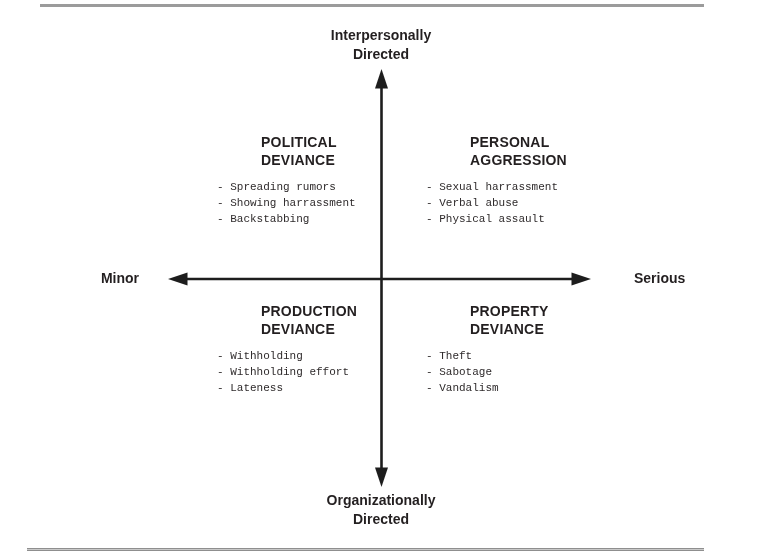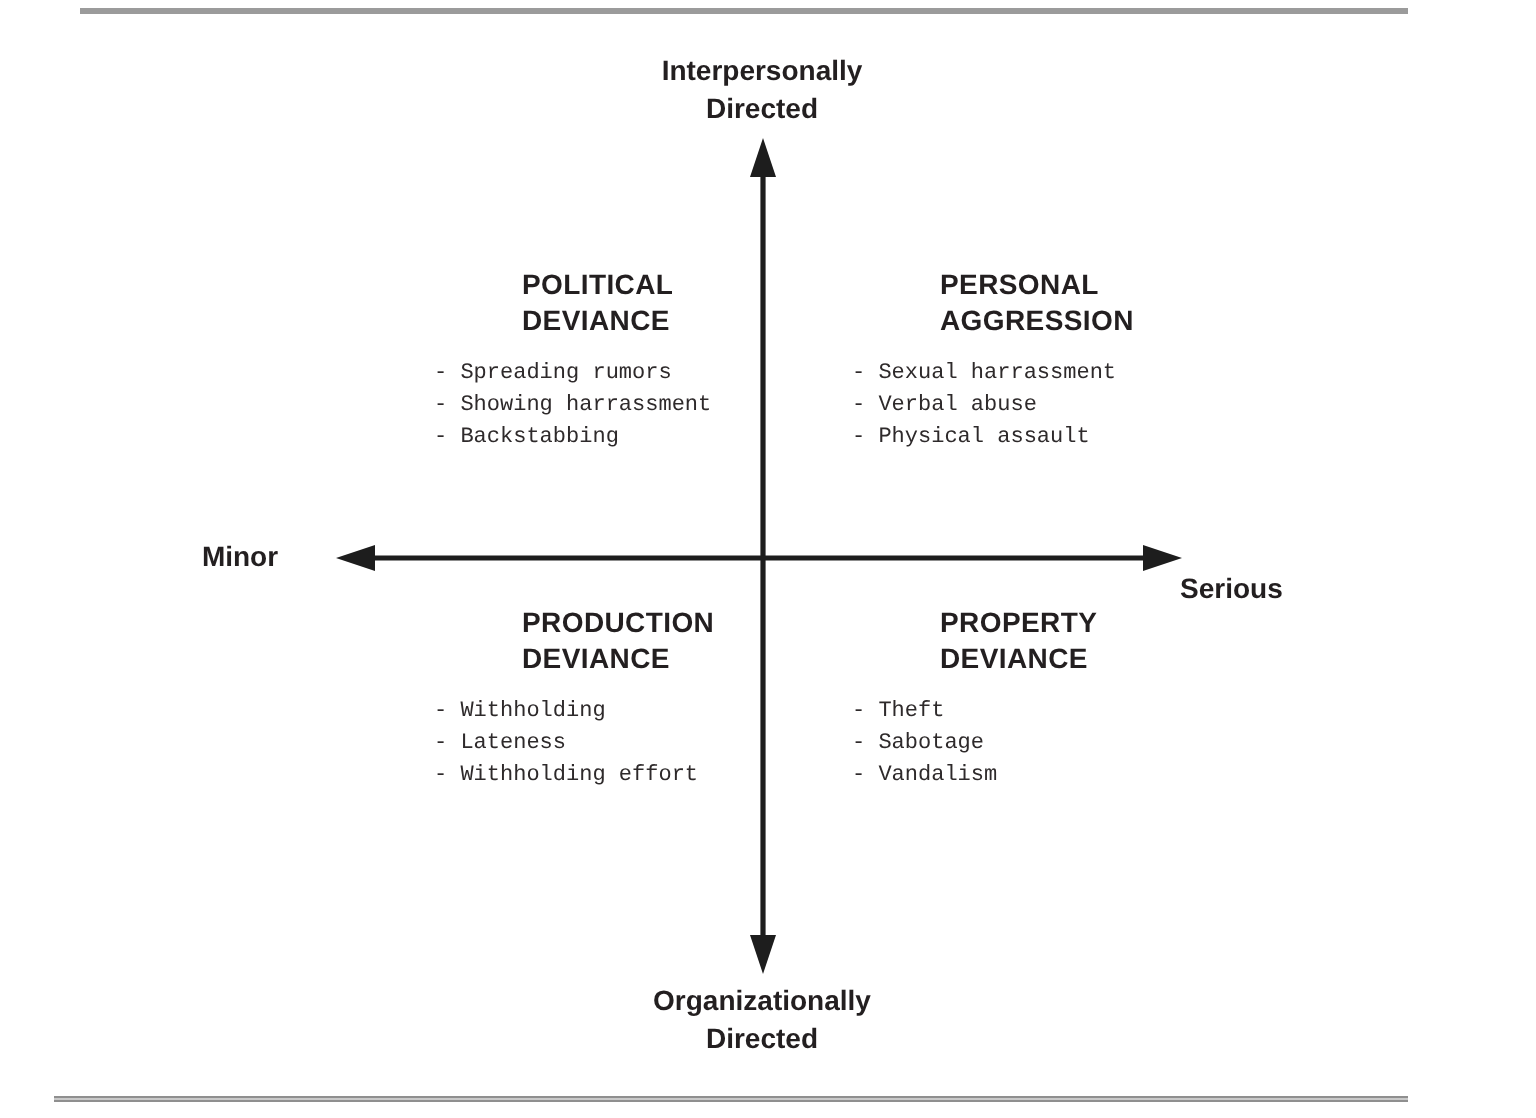--- a/index.html
+++ b/index.html
@@ -47,21 +47,21 @@
   .axis-title.bottom { top: 491px; }
   .axis-end-label {
     position: absolute;
     top: 270px;
     font-weight: bold;
     font-size: 14px;
     line-height: 17px;
     white-space: nowrap;
   }
   .axis-end-label.left  { left: 85px; width: 70px; text-align: center; }
-  .axis-end-label.right { left: 590px; text-align: right; margin-top: 16px; }
+  .axis-end-label.right { left: 634px; text-align: right; }
   .quadrant {
     position: absolute;
     width: 170px;
   }
   .q-tl { left: 217px; top: 133px; }
   .q-tr { left: 426px; top: 133px; }
   .q-bl { left: 217px; top: 302px; }
   .q-br { left: 426px; top: 302px; }
   .q-title {
     font-weight: bold;
@@ -135,22 +135,22 @@
     </div>
   </div>
 
   <div class="quadrant q-bl">
     <div class="q-title">
       <span>PRODUCTION</span>
       <span>DEVIANCE</span>
     </div>
     <div class="q-items">
       <div class="q-item">- Withholding</div>
+      <div class="q-item">- Withholding effort</div>
       <div class="q-item">- Lateness</div>
-      <div class="q-item">- Withholding effort</div>
     </div>
   </div>
 
   <div class="quadrant q-br">
     <div class="q-title">
       <span>PROPERTY</span>
       <span>DEVIANCE</span>
     </div>
     <div class="q-items">
       <div class="q-item">- Theft</div>

